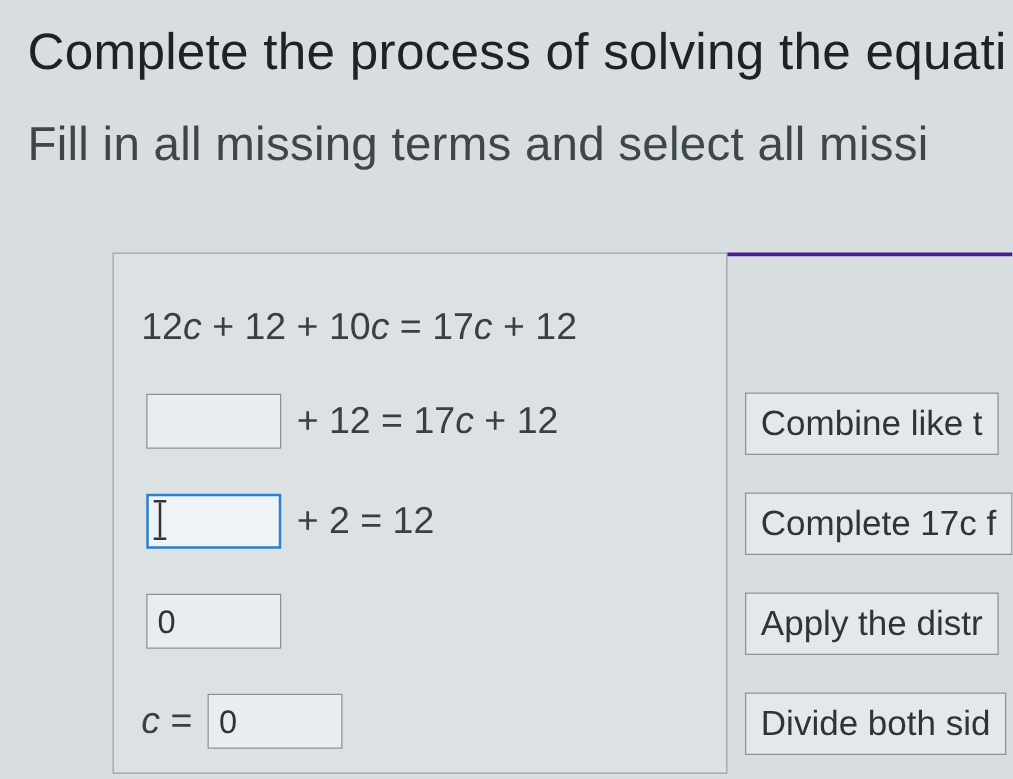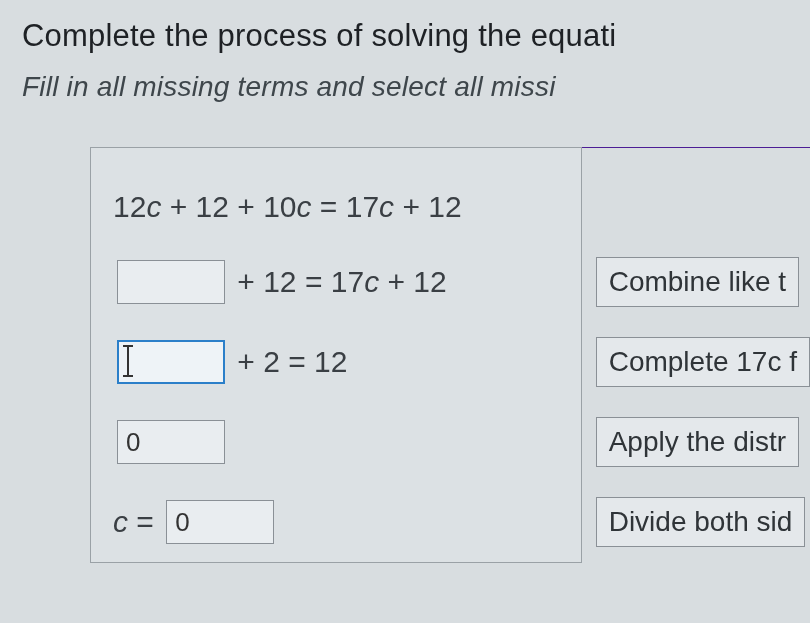--- a/index.html
+++ b/index.html
@@ -10,46 +10,45 @@
     background: #d8dde0;
     font-family: Verdana, Geneva, sans-serif;
     color: #2a2d30;
     overflow: hidden;
     position: relative;
   }
   .page {
     padding: 18px 0 0 22px;
   }
   .instruction-1 {
-    font-size: 31px;
+    font-size: 41px;
     color: #1e2125;
-    margin-bottom: 17px;
+    margin-bottom: 30px;
     letter-spacing: 0.2px;
   }
   .instruction-2 {
-    font-size: 28px;
-    font-style: italic;
+    font-size: 38px;
     color: #3e464b;
-    margin-bottom: 44px;
+    margin-bottom: 64px;
     letter-spacing: 0.2px;
   }
   .work-area {
     margin-left: 68px;
     display: flex;
   }
   .equation-col {
     border: 1px solid #9aa1a6;
     border-right: 1px solid #9aa1a6;
     background: #dce1e4;
     width: 570px;
     box-sizing: border-box;
     padding: 24px 28px 0 22px;
   }
   .action-col {
-    border-top: 1px solid #4c1d95;
+    border-top: 3px solid #4c1d95;
     flex: 1;
     padding: 24px 0 0 14px;
     box-sizing: border-box;
   }
   .eq-row {
     display: flex;
     align-items: center;
     height: 80px;
     font-size: 30px;
     color: #3a3f44;

